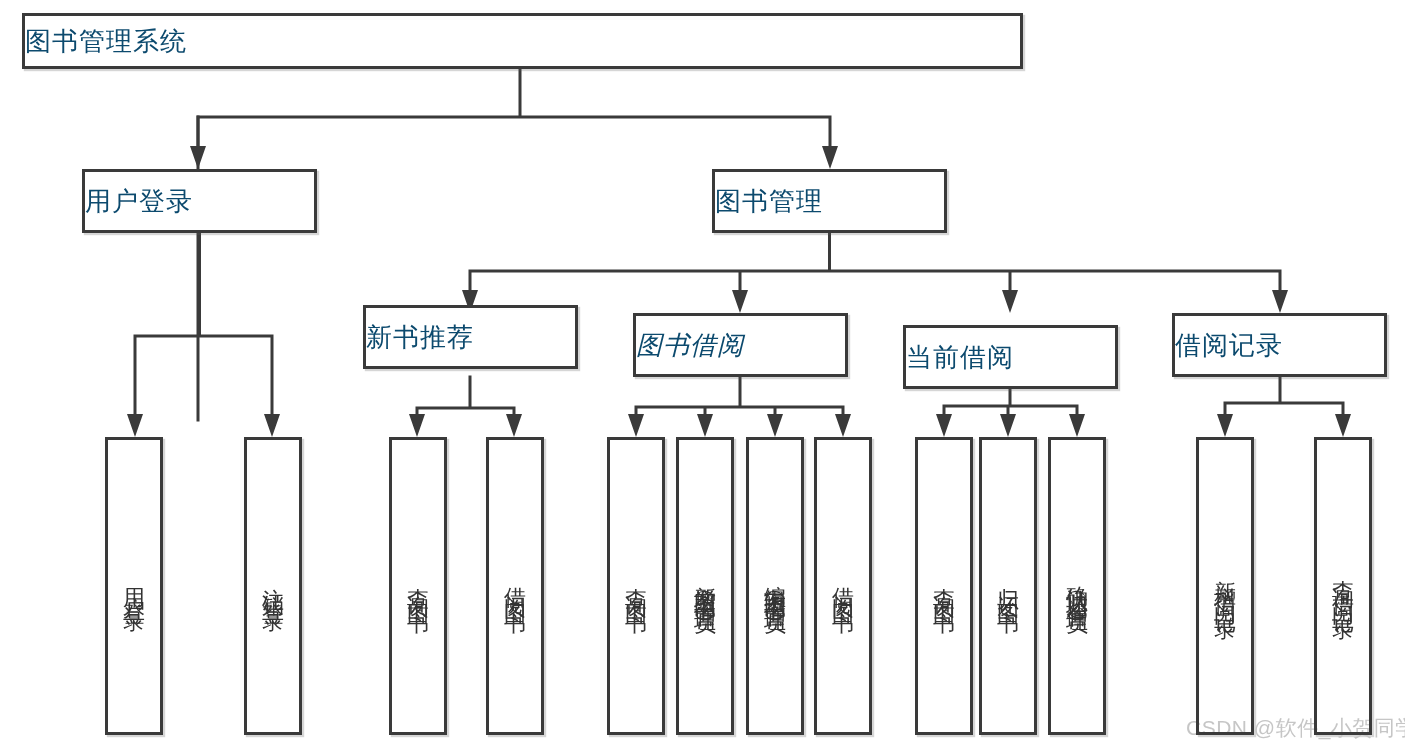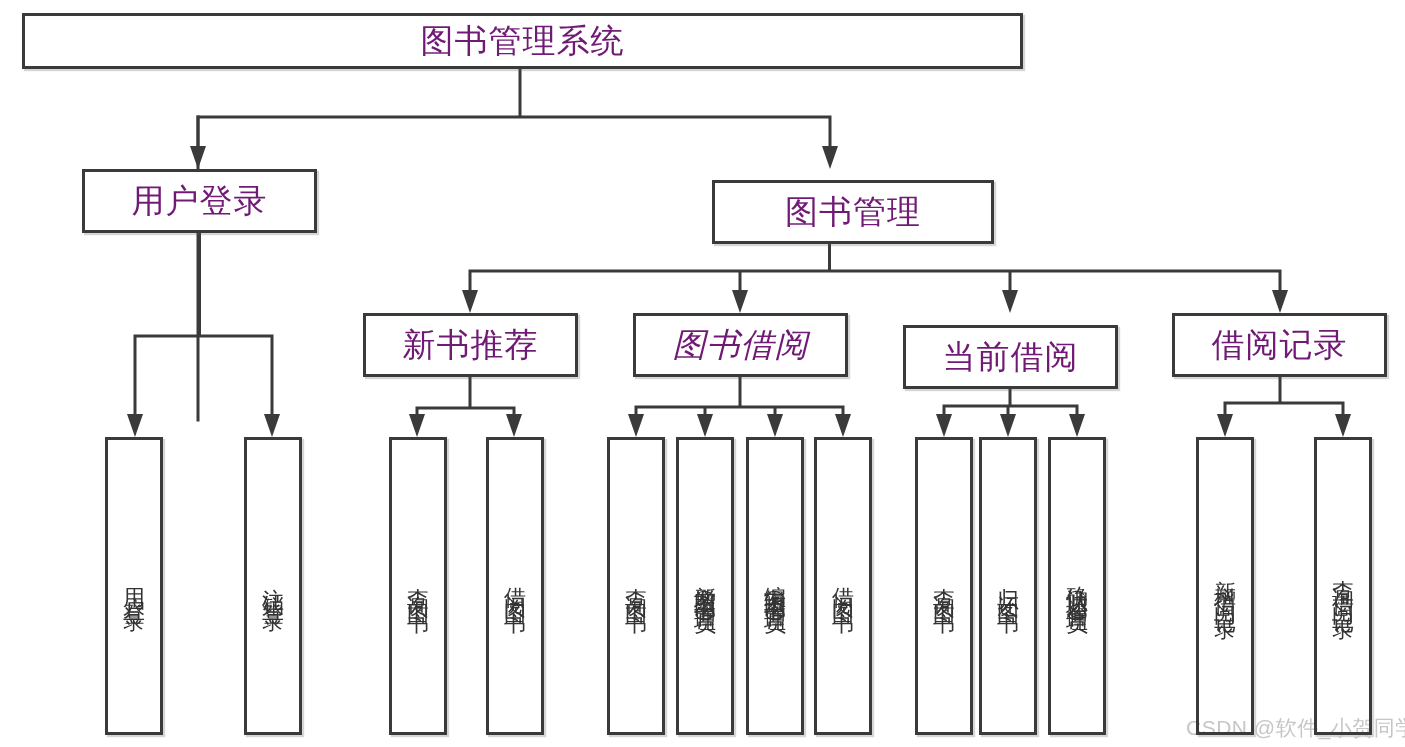--- a/index.html
+++ b/index.html
@@ -24,24 +24,23 @@
   .hbox, .vbox {
     position: absolute;
     box-sizing: border-box;
     background: #ffffff;
     border: 3px solid #3a3a3a;
     box-shadow: 2px 2px 1px rgba(90,90,90,0.25);
   }
   .hbox {
     display: flex;
     align-items: center;
-    justify-content: center;
-    font-size: 33px;
+    font-size: 26px;
     letter-spacing: 1px;
-    color: #701a75;
+    color: #0c4a6e;
   }
   .vbox .vtext {
     position: absolute;
     left: 50%; top: 50%;
     transform: translate(-50%, -50%);
     writing-mode: vertical-rl;
     text-orientation: mixed;
     white-space: nowrap;
     font-size: 22px;
     letter-spacing: 8px;
@@ -108,25 +107,25 @@
          M1343 437 l-8 -23 h16 z"></path>
   </svg>
 
   <div class="hbox" style="left:22px; top:13px; width:1001px; height:56px;">
     <span>图书管理系统</span>
   </div>
 
   <div class="hbox" style="left:82px; top:169px; width:235px; height:64px;">
     <span>用户登录</span>
   </div>
-  <div class="hbox" style="left:712px; top:169px; width:282px; height:64px;margin-top:11px;">
+  <div class="hbox" style="left:712px; top:169px; width:235px; height:64px;">
     <span>图书管理</span>
   </div>
 
-  <div class="hbox" style="left:363px; top:313px; width:215px; height:64px;">
+  <div class="hbox" style="left:363px; top:305px; width:215px; height:64px;">
     <span>新书推荐</span>
   </div>
   <div class="hbox" style="left:633px; top:313px; width:215px; height:64px;font-style:italic;">
     <span>图书借阅</span>
   </div>
   <div class="hbox" style="left:903px; top:325px; width:215px; height:64px;">
     <span>当前借阅</span>
   </div>
   <div class="hbox" style="left:1172px; top:313px; width:215px; height:64px;">
     <span>借阅记录</span>

